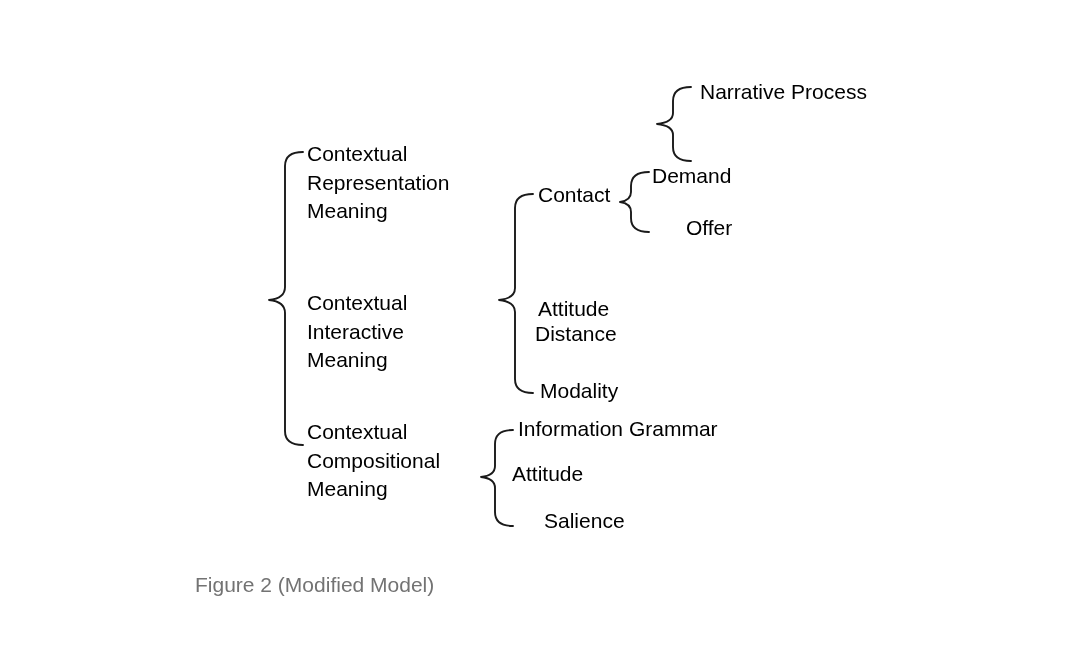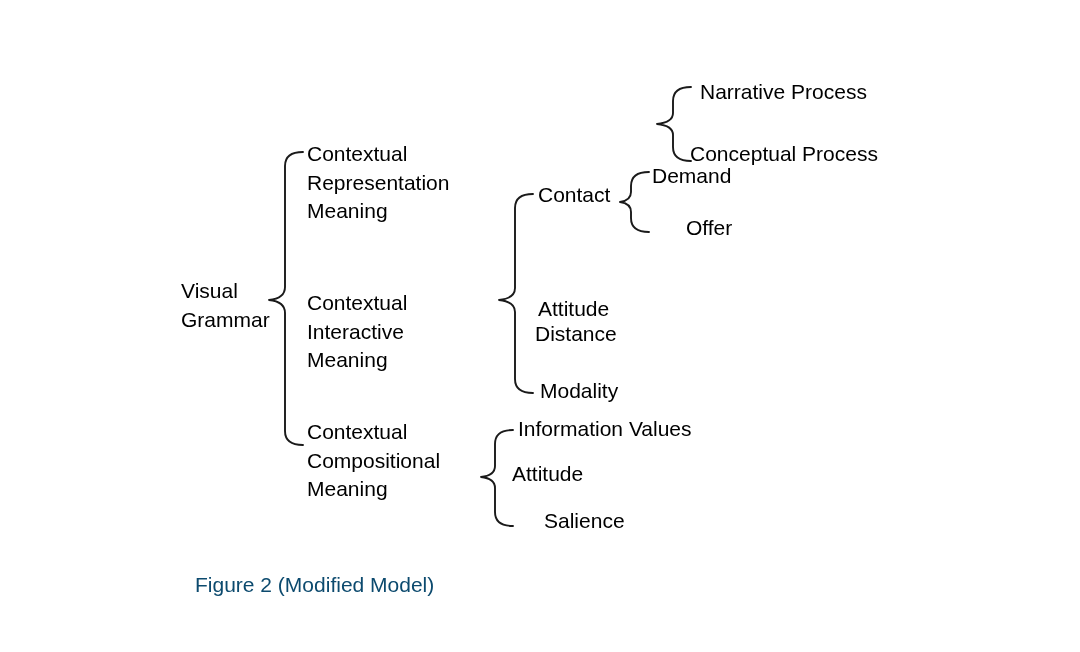--- a/index.html
+++ b/index.html
@@ -29,21 +29,21 @@
   .node {
     position: absolute;
     color: #000000;
     font-size: 21px;
     line-height: 28.5px;
     white-space: pre;
     letter-spacing: 0px;
   }
   .caption {
     position: absolute;
-    color: #0c4a6e;
+    color: #737373;
     font-size: 21px;
     line-height: 28px;
     white-space: pre;
   }
   
   .n-root        { left: 181px; top: 277px; }
   .n-rep         { left: 307px; top: 140px; }
   .n-int         { left: 307px; top: 289px; }
   .n-comp        { left: 307px; top: 418px; }
   .n-narrative   { left: 700px; top: 78px;  }
@@ -100,52 +100,49 @@
 
     <path d="M 513 430
              C 501 430, 495 434, 495 444
              L 495 466
              C 495 473, 490 476, 481 477
              C 490 478, 495 481, 495 488
              L 495 512
              C 495 522, 501 526, 513 526"></path>
   </svg>
 
-  <div class="node n-root">Visual
-Grammar</div>
 
   <div class="node n-rep">Contextual
 Representation
 Meaning</div>
 
   <div class="node n-int">Contextual
 Interactive
 Meaning</div>
 
   <div class="node n-comp">Contextual
 Compositional
 Meaning</div>
 
   <div class="node n-narrative">Narrative Process</div>
 
-  <div class="node n-conceptual">Conceptual Process</div>
 
   <div class="node n-contact">Contact</div>
 
   <div class="node n-attitude">Attitude</div>
 
   <div class="node n-distance">Distance</div>
 
   <div class="node n-modality">Modality</div>
 
   <div class="node n-demand">Demand</div>
 
   <div class="node n-offer">Offer</div>
 
-  <div class="node n-infovalues">Information Values</div>
+  <div class="node n-infovalues">Information Grammar</div>
 
   <div class="node n-framing">Attitude</div>
 
   <div class="node n-salience">Salience</div>
 
   <div class="caption c-figure">Figure 2 (Modified Model)</div>
 
 </div>
 
 </body></html>

